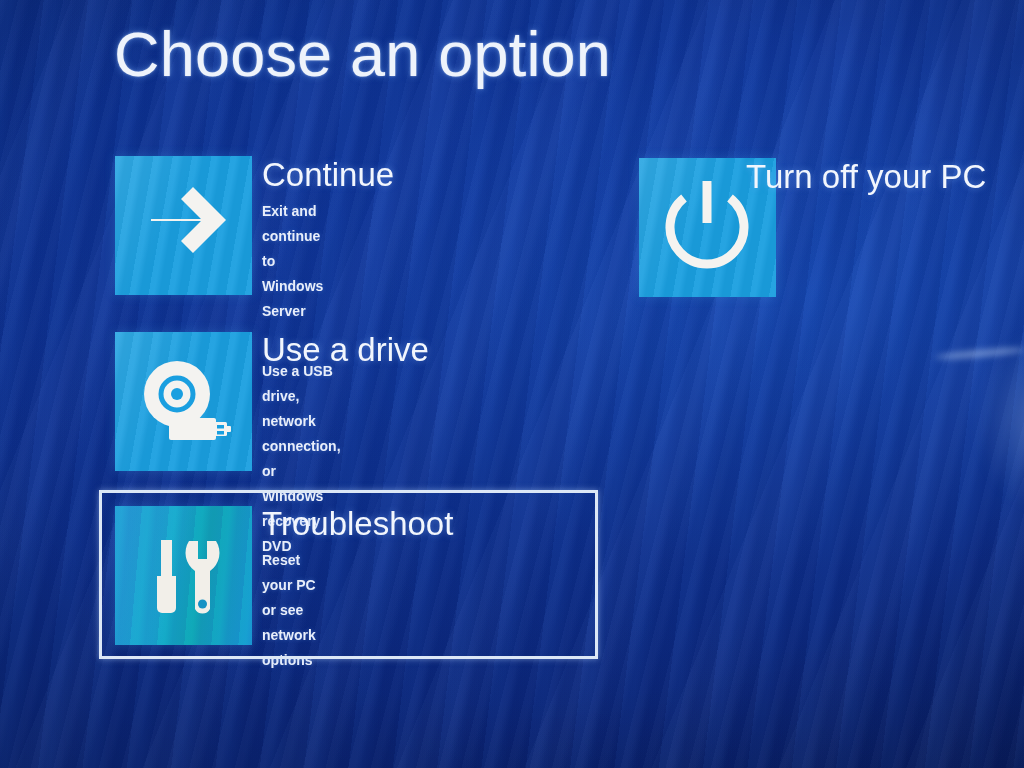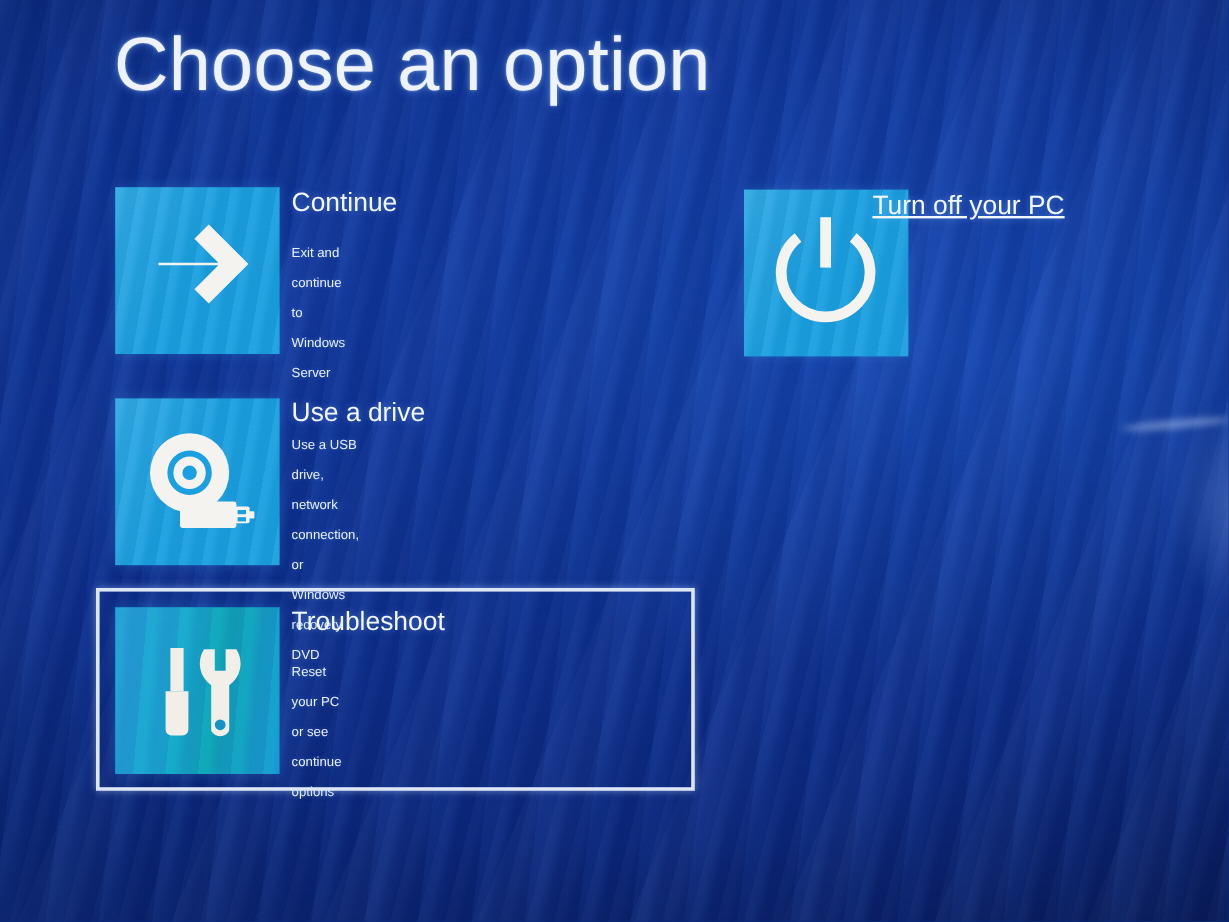--- a/index.html
+++ b/index.html
@@ -87,21 +87,21 @@
     left: 935px; top: 350px;
     width: 90px; height: 7px;
     border-radius: 50%;
     background: rgba(200,220,250,0.45);
     filter: blur(3px);
     transform: rotate(-5deg);
     pointer-events: none;
   }
 
   
-  #content { position: absolute; inset: 0; }
+  #content { position: absolute; inset: 0; margin-left: 19px; }
 
   #page-title {
     position: absolute;
     left: 95px;
     top: 18px;
     font-size: 63px;
     font-weight: 300;
     letter-spacing: .2px;
     color: #eef3fb;
     text-shadow: 0 0 7px rgba(120,175,255,0.55), 0 0 2px rgba(255,255,255,.5);
@@ -126,30 +126,30 @@
   .tile.teal {
     background:
       linear-gradient(105deg, rgba(255,255,255,0.08) 0%, rgba(255,255,255,0) 50%),
       repeating-linear-gradient(95deg, rgba(0,230,200,0.10) 0 7px, rgba(0,60,140,0.08) 15px 27px),
       linear-gradient(100deg, #1692d6 0%, #18a4cf 38%, #12a2b6 62%, #1b97d6 100%);
   }
   .tile svg { position: absolute; inset: 0; }
 
   .opt-head {
     position: absolute;
-    font-size: 22px;
+    font-size: 33px;
     font-weight: 300;
     color: #f2f6fd;
     text-shadow: 0 0 6px rgba(130,180,255,0.5);
     white-space: nowrap;
   }
   .opt-desc {
     position: absolute;
-    font-size: 11px;
-    font-weight: 400;
+    font-size: 14px;
+    font-weight: 700;
     line-height: 25px;
     color: #e8eefa;
     text-shadow: 0 0 4px rgba(110,165,245,0.4);
     white-space: pre-line;
   }
 
   
   #focus-rect {
     position: absolute;
     left: 80px;
@@ -168,21 +168,21 @@
 
   #opt-use-device    .tile { left: 96px;  top: 332px; }
   #opt-use-device    .opt-head { left: 243px; top: 331px; }
   #opt-use-device    .opt-desc { left: 243px; top: 359px; }
 
   #opt-troubleshoot  .tile { left: 96px;  top: 506px; }
   #opt-troubleshoot  .opt-head { left: 243px; top: 505px; text-align: center; }
   #opt-troubleshoot  .opt-desc { left: 243px; top: 548px; }
 
   #opt-turn-off      .tile { left: 620px; top: 158px; }
-  #opt-turn-off      .opt-head { left: 727px; top: 158px; text-decoration: underline; }
+  #opt-turn-off      .opt-head { left: 727px; top: 158px; }
 </style>
 </head>
 <body>
 
 <div id="screen">
   <div id="moire-a"></div>
   <div id="moire-b"></div>
   <div id="moire-c"></div>
   <div id="glare-blob"></div>
   <div id="glare-streak"></div>
@@ -231,21 +231,21 @@
 
             <path d="M46 34 h11 v36 h-11 z"></path>
             <path d="M42 70 h19 v32 a5 5 0 0 1 -5 5 h-9 a5 5 0 0 1 -5 -5 z"></path>
 
             <path d="M74 35 h9 v18 h9 v-18 h9 a22 22 0 0 1 -6 30 v38 a8.5 8.5 0 0 1 -15 0 v-38 a22 22 0 0 1 -6 -30 z"></path>
           </g>
           <circle cx="87.5" cy="98" r="4.5" fill="#1792c4"></circle>
         </svg>
       </div>
       <div class="opt-head">Troubleshoot</div>
-      <div class="opt-desc">Reset your PC or see continue options</div>
+      <div class="opt-desc">Reset your PC or see network options</div>
     </div>
     <div id="focus-rect"></div>
 
     <div class="option" id="opt-turn-off">
       <div class="tile">
         <svg viewBox="0 0 137 139" width="137" height="139">
           <path d="M45 40 a37 37 0 1 0 46 0" fill="none" stroke="#f4f3f0" stroke-width="9" stroke-linecap="butt"></path>
           <rect x="63.5" y="23" width="9" height="42" fill="#f4f3f0"></rect>
         </svg>
       </div>

